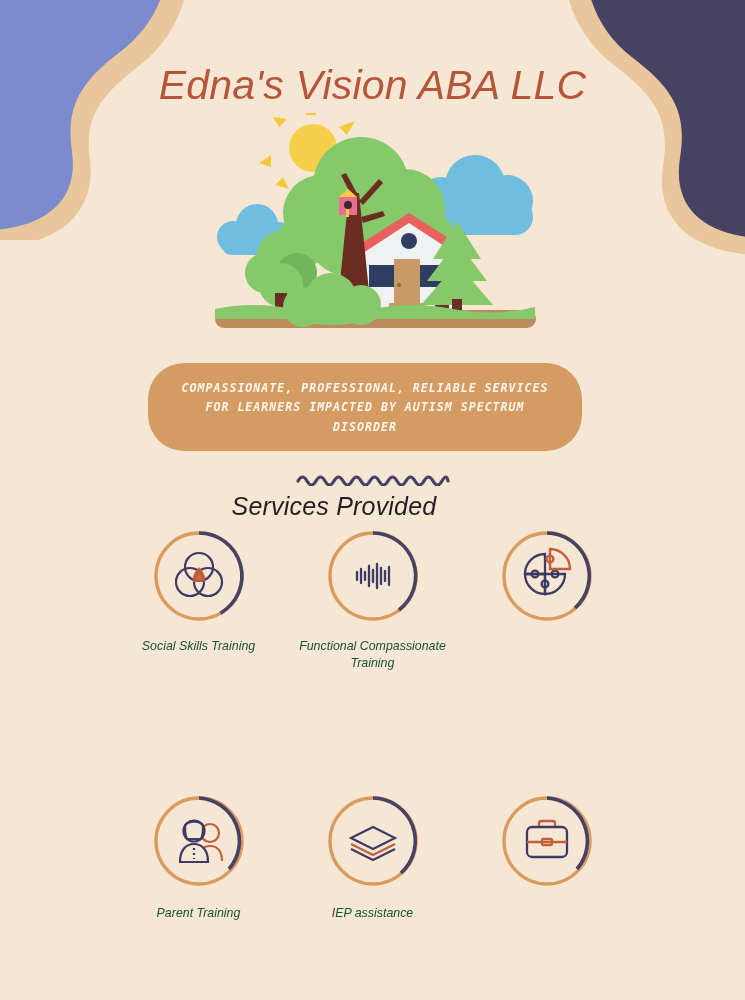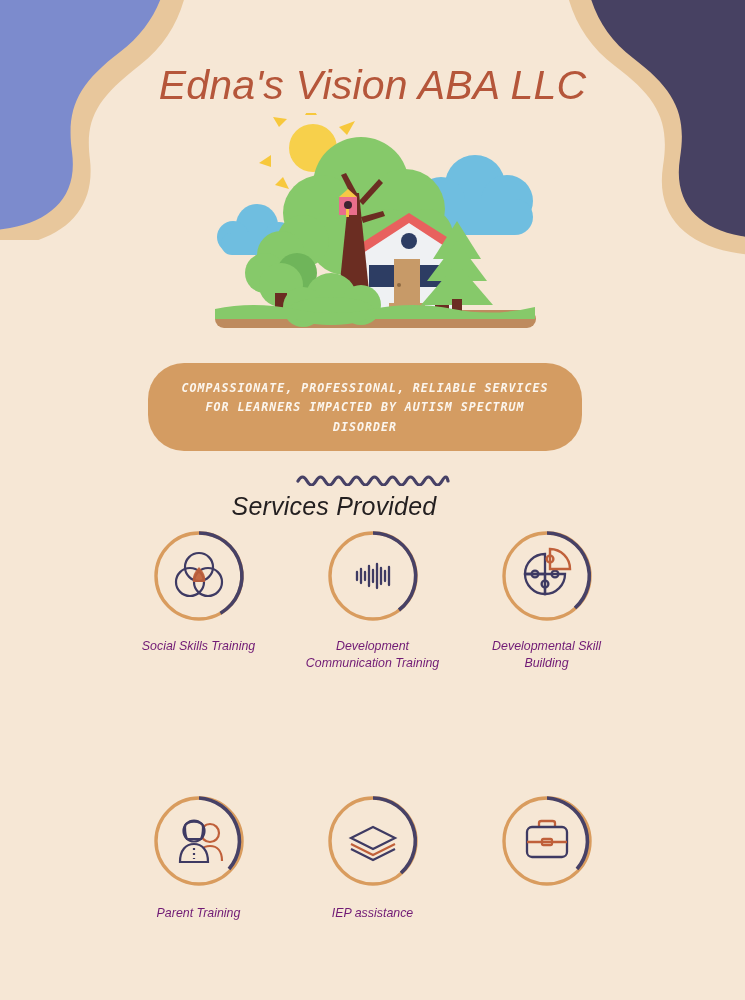--- a/index.html
+++ b/index.html
@@ -112,21 +112,21 @@
     align-items:center;
   }
   .svc-ring {
     position:relative;
     width:96px; height:96px;
   }
   .svc-label {
     margin-top:14px;
     font-size:12.4px;
     line-height:1.35;
-    color:#701a75;
+    color:#14532d;
     text-align:center;
     max-width:150px;
   }
   .svc-row.row2 .svc-label { margin-top:16px; }
 </style>
 </head>
 <body>
 
 <div id="poster">
 
@@ -298,21 +298,21 @@
               <line x1="40" y1="44" x2="40" y2="52"></line>
               <line x1="44" y1="38" x2="44" y2="58"></line>
               <line x1="48" y1="42" x2="48" y2="54"></line>
               <line x1="52" y1="36" x2="52" y2="60"></line>
               <line x1="56" y1="40" x2="56" y2="56"></line>
               <line x1="60" y1="43" x2="60" y2="53"></line>
               <line x1="64" y1="39" x2="64" y2="57"></line>
             </g>
           </svg>
         </div>
-        <div class="svc-label">Development Communication Training</div>
+        <div class="svc-label">Functional Compassionate Training</div>
       </div>
 
       <div class="svc">
         <div class="svc-ring">
           <svg width="96" height="96" viewBox="0 0 96 96">
             <circle cx="48" cy="48" r="43" fill="none" stroke="#D99C5E" stroke-width="3.4"></circle>
             <path d="M48,5 A43,43 0 0 1 76,80" fill="none" stroke="#474166" stroke-width="3.6"></path>
             <g>
 
               <path d="M46,46 L46,26 A20,20 0 0 0 26,46 Z" fill="none" stroke="#3E3A63" stroke-width="2.3"></path>
@@ -321,21 +321,20 @@
 
               <circle cx="36" cy="46" r="3.4" fill="none" stroke="#3E3A63" stroke-width="2.3"></circle>
               <circle cx="46" cy="56" r="3.4" fill="none" stroke="#3E3A63" stroke-width="2.3"></circle>
               <circle cx="56" cy="46" r="3.4" fill="none" stroke="#3E3A63" stroke-width="2.3"></circle>
 
               <path d="M51,41 L51,21 A20,20 0 0 1 71,41 Z" fill="none" stroke="#C0603A" stroke-width="2.4"></path>
               <circle cx="51" cy="31" r="3.4" fill="none" stroke="#C0603A" stroke-width="2.4"></circle>
             </g>
           </svg>
         </div>
-        <div class="svc-label">Developmental Skill Building</div>
       </div>
     </div>
 
     <div class="svc-row row2">
 
       <div class="svc">
         <div class="svc-ring">
           <svg width="96" height="96" viewBox="0 0 96 96">
             <circle cx="48" cy="48" r="43" fill="none" stroke="#D99C5E" stroke-width="3.4"></circle>
             <path d="M48,5 A43,43 0 0 1 78,76" fill="none" stroke="#474166" stroke-width="3.6"></path>

